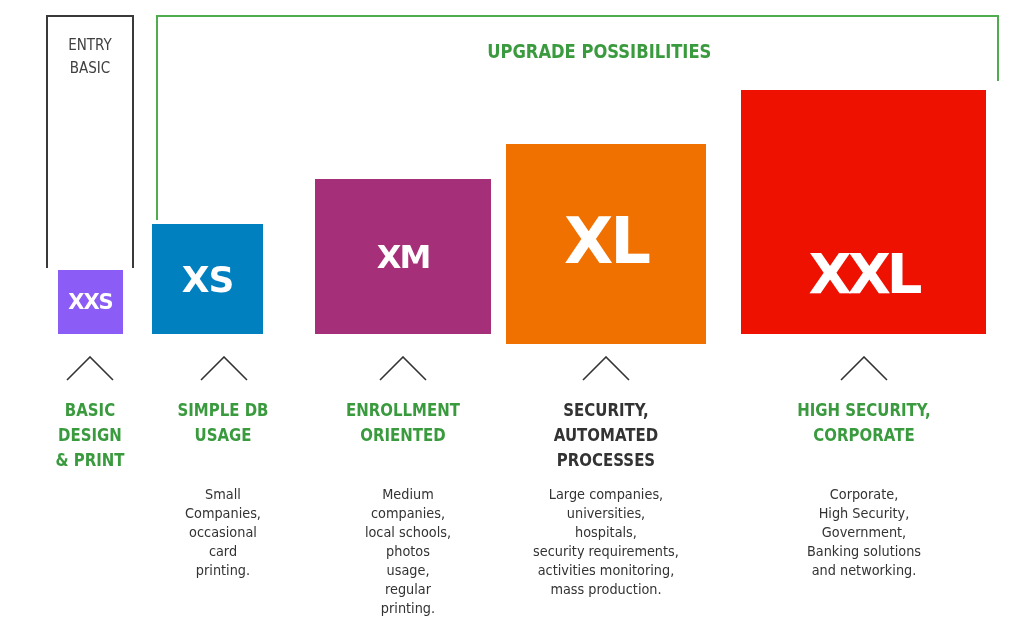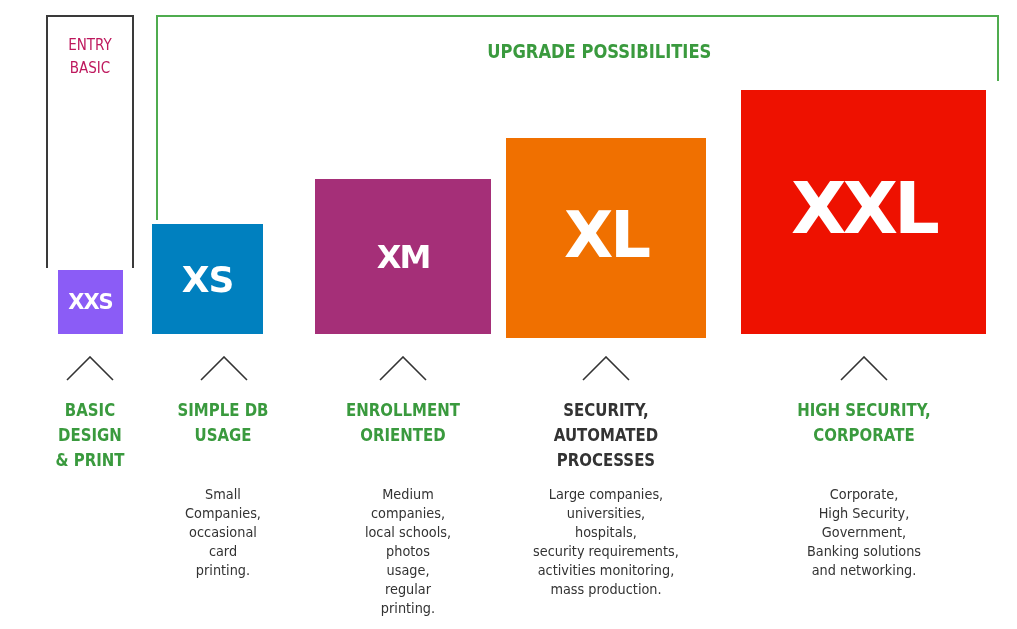--- a/index.html
+++ b/index.html
@@ -2,21 +2,21 @@
 <html><head>
 <meta charset="utf-8">
 <style>
   html, body { margin: 0; padding: 0; background: #ffffff; }
   body { width: 1017px; height: 629px; position: relative; overflow: hidden;
          font-family: "DejaVu Sans", "Liberation Sans", sans-serif; }
   .abs { position: absolute; }
   .entry-box { left: 46px; top: 15px; width: 88px; height: 253px;
                border: 2px solid #3a3a3a; border-bottom: none; box-sizing: border-box; }
   .entry-label { left: 46px; top: 34px; width: 88px; text-align: center;
-                 color: #be185d; font-size: 15px; line-height: 23px; font-weight: normal;
+                 color: #404040; font-size: 15px; line-height: 23px; font-weight: normal;
                  font-family: "DejaVu Sans Condensed", "DejaVu Sans", sans-serif; }
   .upgrade-bracket { left: 156px; top: 15px; width: 843px; height: 205px;
                      border-top: 2px solid #4fac4f; border-left: 2px solid #4fac4f;
                      box-sizing: border-box; }
   .upgrade-right { left: 997px; top: 15px; width: 2px; height: 66px; background: #4fac4f; }
   .upgrade-title { left: 156px; top: 40px; width: 843px; text-align: center;
                    color: #3a9a3e; font-size: 19px; font-weight: bold; letter-spacing: 0px;
                    transform: scaleX(0.86); transform-origin: 577px 0; }
   .tier-box { display: flex; align-items: center; justify-content: center;
               color: #ffffff; font-weight: bold; font-family: "DejaVu Sans", sans-serif; }
@@ -44,24 +44,24 @@
 
 <div class="abs tier-box" style="left:58px; top:270px; width:65px; height:64px; background:#8b5cf6; font-size:21px; letter-spacing:-1px;">
   <span>XXS</span>
 </div>
 <div class="abs tier-box" style="left:152px; top:224px; width:111px; height:110px; background:#0080bf; font-size:36px; letter-spacing:-1px;">
   <span>XS</span>
 </div>
 <div class="abs tier-box" style="left:315px; top:179px; width:176px; height:155px; background:#a52f78; font-size:32px; letter-spacing:-2px;">
   <span>XM</span>
 </div>
-<div class="abs tier-box" style="left:506px; top:138px; width:200px; height:200px; background:#f07000; font-size:64px; letter-spacing:-3px; padding-bottom:6px; box-sizing:border-box;align-items:center;">
+<div class="abs tier-box" style="left:506px; top:144px; width:200px; height:200px; background:#f07000; font-size:64px; letter-spacing:-3px; padding-bottom:6px; box-sizing:border-box;align-items:center;">
   <span>XL</span>
 </div>
-<div class="abs tier-box" style="left:741px; top:90px; width:245px; height:244px; background:#ee1100; font-size:72px; letter-spacing:-4px; padding-bottom:8px; box-sizing:border-box;">
+<div class="abs tier-box" style="left:741px; top:90px; width:245px; height:244px; background:#ee1100; font-size:56px; letter-spacing:-4px; padding-bottom:28px; box-sizing:border-box;align-items:flex-end;">
   <span>XXL</span>
 </div>
 
 <div class="abs caret" style="left:66px; top:356px;">
   <svg width="48" height="26" viewBox="0 0 48 26">
       <polyline points="1,24 24,1 47,24" fill="none" stroke="#333" stroke-width="1.6"></polyline>
     </svg>
 </div>
 <div class="abs caret" style="left:200px; top:356px;">
   <svg width="48" height="26" viewBox="0 0 48 26">

